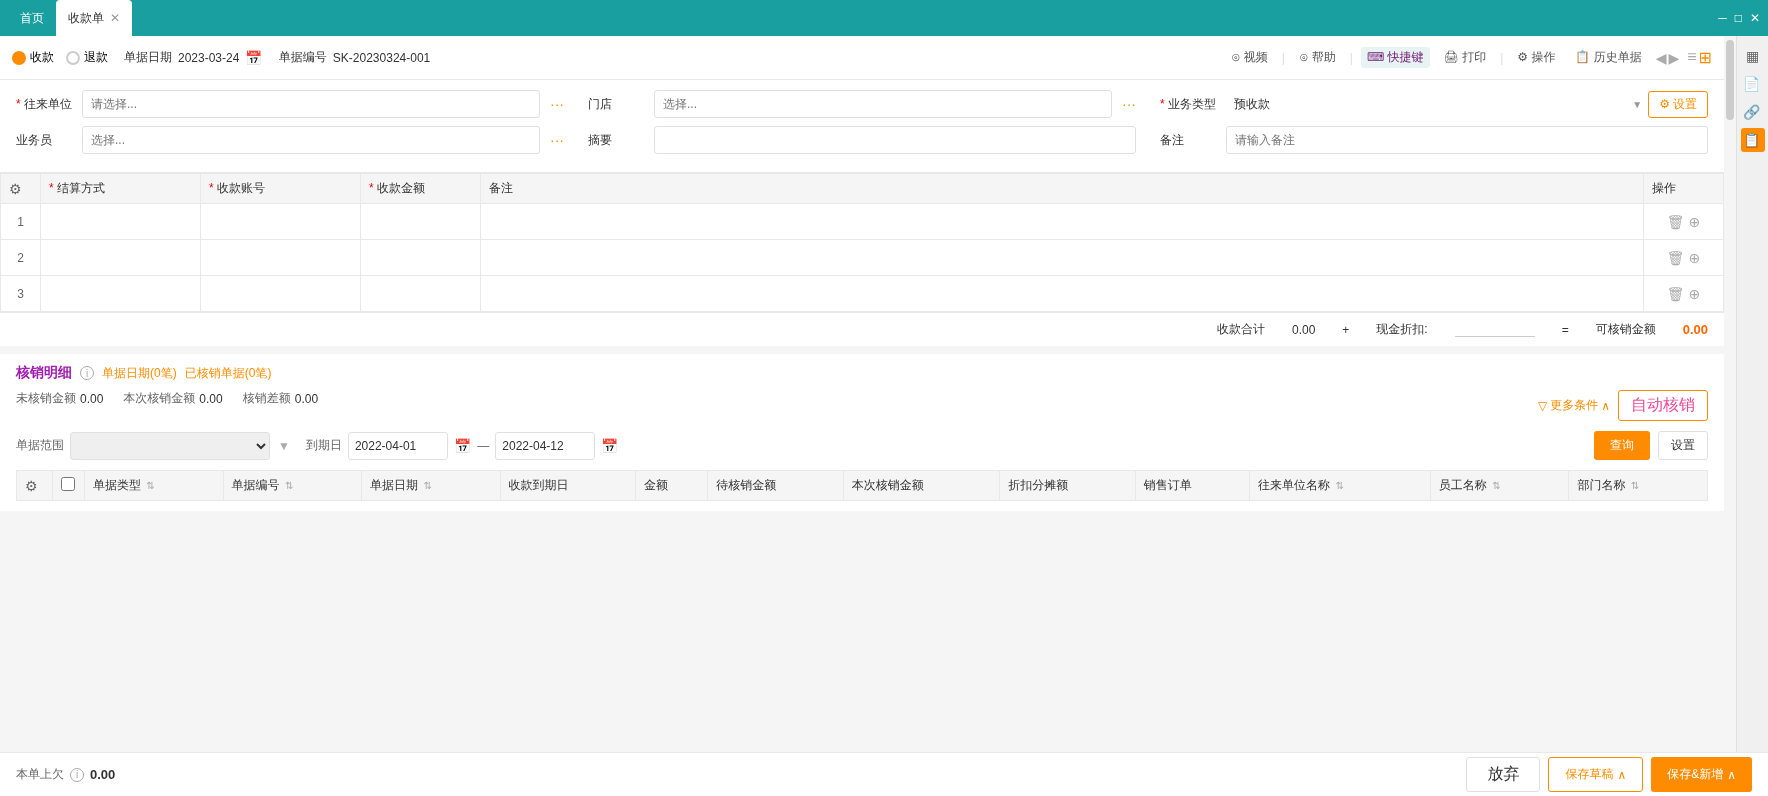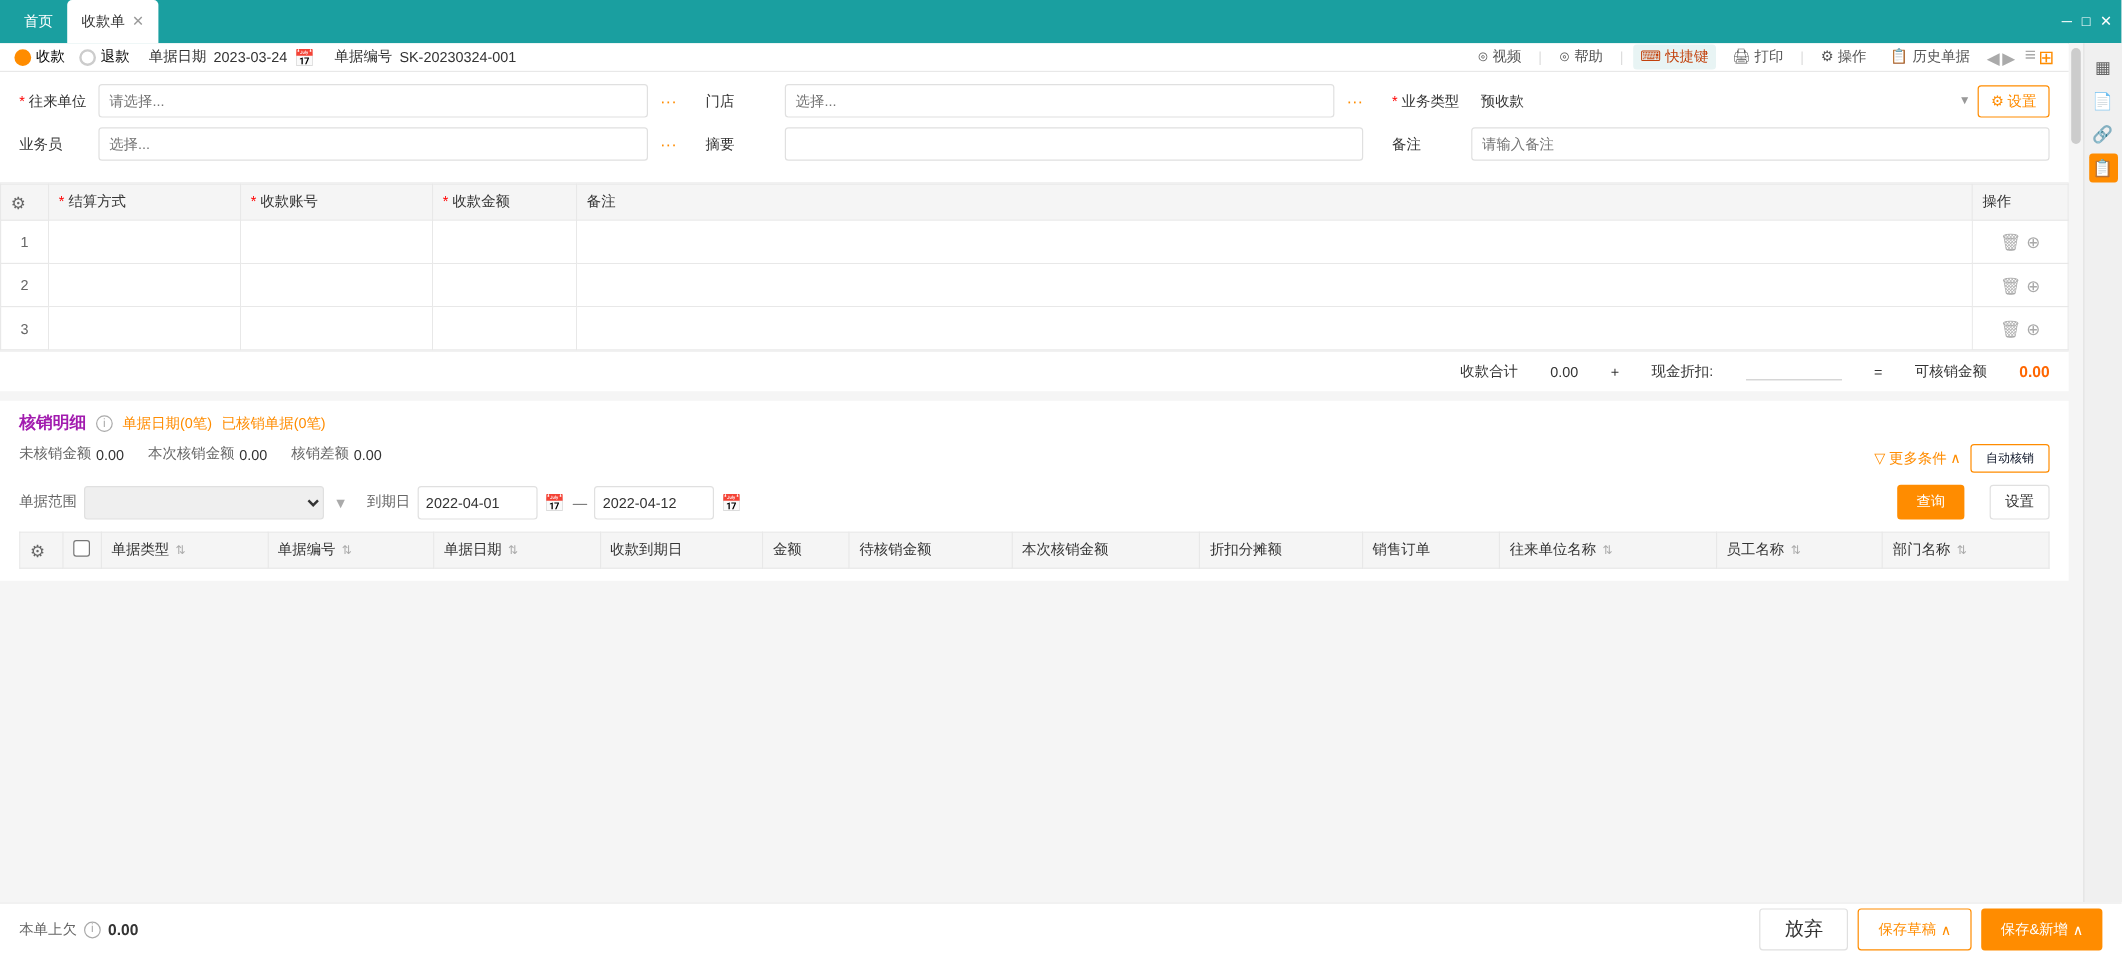--- a/index.html
+++ b/index.html
@@ -44,21 +44,21 @@
       color: #fff;
       font-size: 16px;
     }
     .tab-bar-right span { cursor: pointer; }
 
     
     .toolbar {
       display: flex;
       align-items: center;
       background: #fff;
-      height: 24px;
+      height: 44px;
       padding: 0 12px;
       border-bottom: 1px solid #e8e8e8;
       gap: 16px;
     }
     .radio-group { display: flex; gap: 12px; align-items: center; }
     .radio-item { display: flex; align-items: center; gap: 4px; cursor: pointer; }
     .radio-dot {
       width: 14px; height: 14px; border-radius: 50%;
       border: 2px solid #ccc;
     }
@@ -74,21 +74,21 @@
       gap: 8px;
     }
     .toolbar-right-item {
       display: flex; align-items: center; gap: 3px;
       color: #555; cursor: pointer; font-size: 12px;
       padding: 2px 6px;
     }
     .toolbar-right-item.highlight {
       background: #e8f4f4;
       border-radius: 3px;
-      color: #c2410c;
+      color: #701a75;
     }
     .divider { color: #ddd; }
     .nav-arrows { display: flex; gap: 2px; }
     .nav-arrow { cursor: pointer; color: #aaa; font-size: 14px; }
     .view-btns { display: flex; gap: 2px; }
     .view-btn { cursor: pointer; font-size: 16px; color: #aaa; }
     .view-btn.active { color: #ff8c00; }
 
     
     .form-area {
@@ -273,25 +273,25 @@
       gap: 8px;
     }
     .more-conditions {
       color: #ff8c00;
       cursor: pointer;
       display: flex; align-items: center; gap: 3px;
     }
     .auto-offset-btn {
       background: #fff;
       border: 1px solid #ff8c00;
-      color: #0f172a;
+      color: #ec4899;
       border-radius: 3px;
       padding: 4px 12px;
       cursor: pointer;
-      font-size: 10px;
+      font-size: 16px;
     }
     .query-btn {
       background: #ff8c00;
       border: none;
       color: #fff;
       border-radius: 3px;
       padding: 5px 16px;
       cursor: pointer;
       font-size: 12px;
     }
@@ -669,21 +669,21 @@
         <span class="select-arrow">▼</span>
       </div>
       <div class="filter-field">
         <span class="filter-label">到期日</span>
         <input type="text" class="date-input" value="2022-04-01" style="">
         <span class="cal-icon">📅</span>
         <span class="date-sep">—</span>
         <input type="text" class="date-input" value="2022-04-12" style="">
         <span class="cal-icon">📅</span>
       </div>
-      <div style="margin-left: auto; display: flex; gap: 21px;">
+      <div style="margin-left: auto; display: flex; gap: 8px;">
         <button class="query-btn">查询</button>
         <button class="settings-btn2">设置</button>
       </div>
     </div>
 
     <div>
       <table class="bottom-table">
         <thead>
           <tr>
             <th style="width:36px;">

